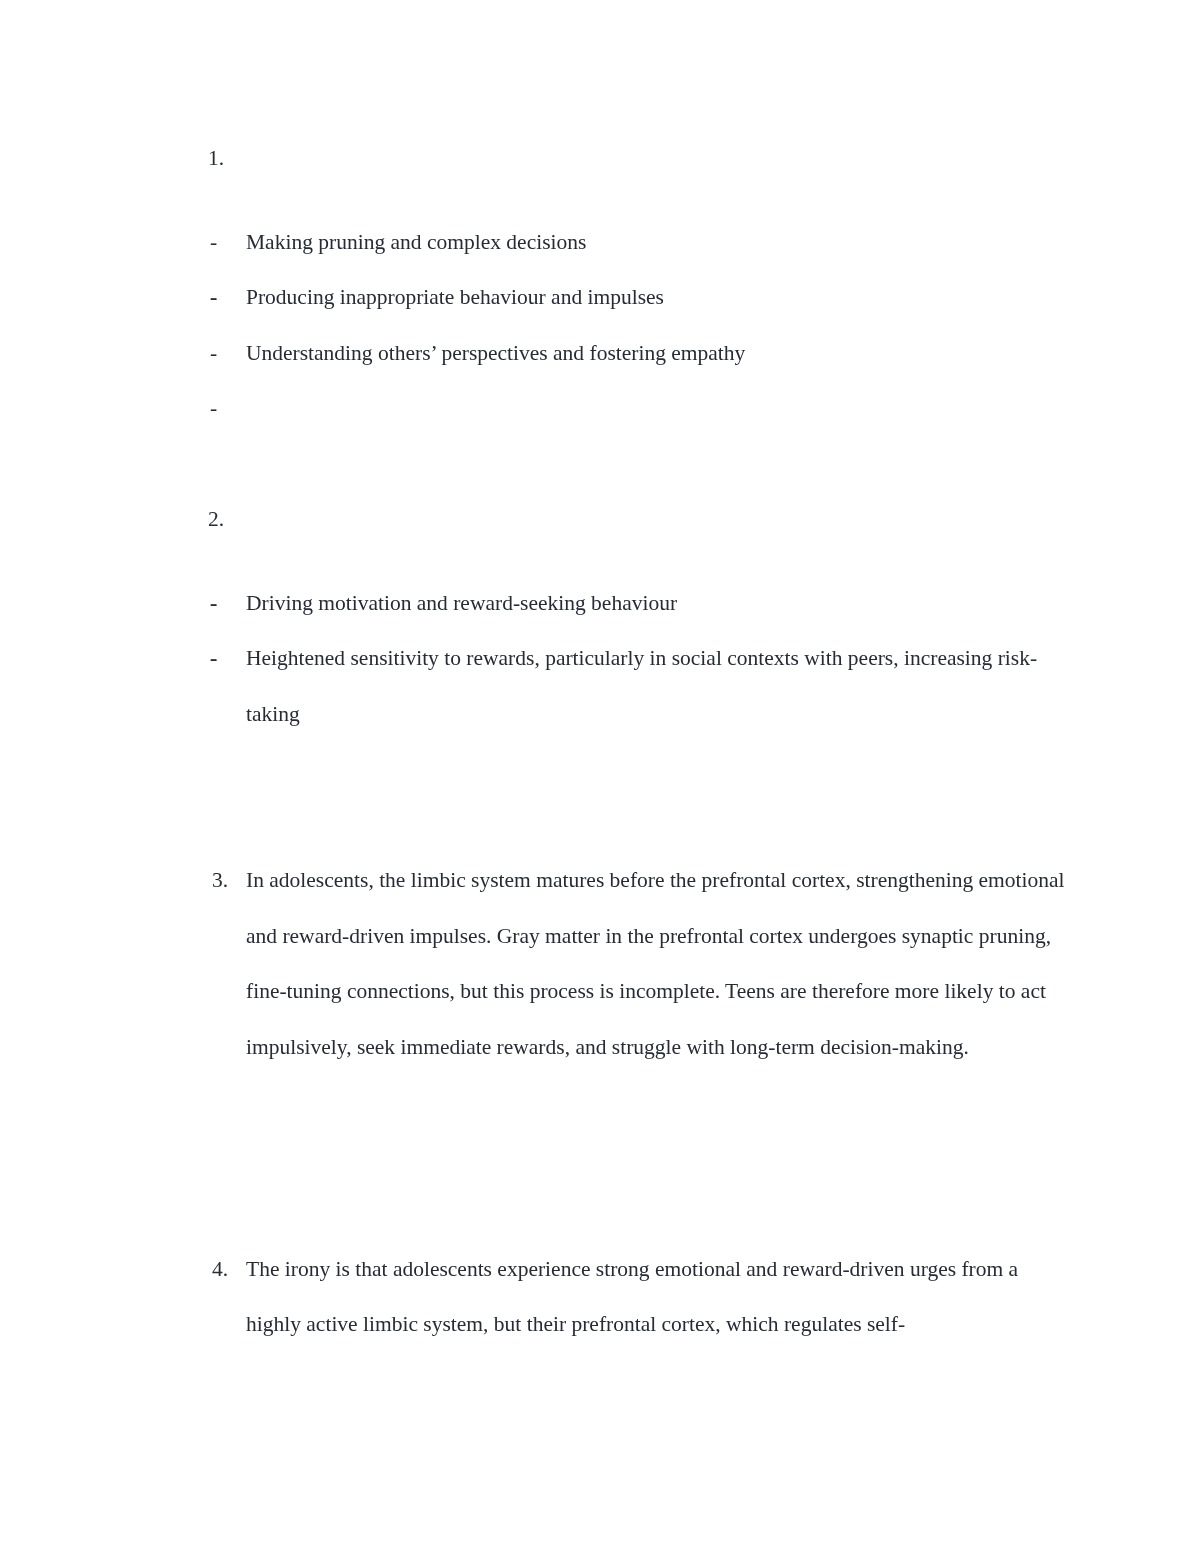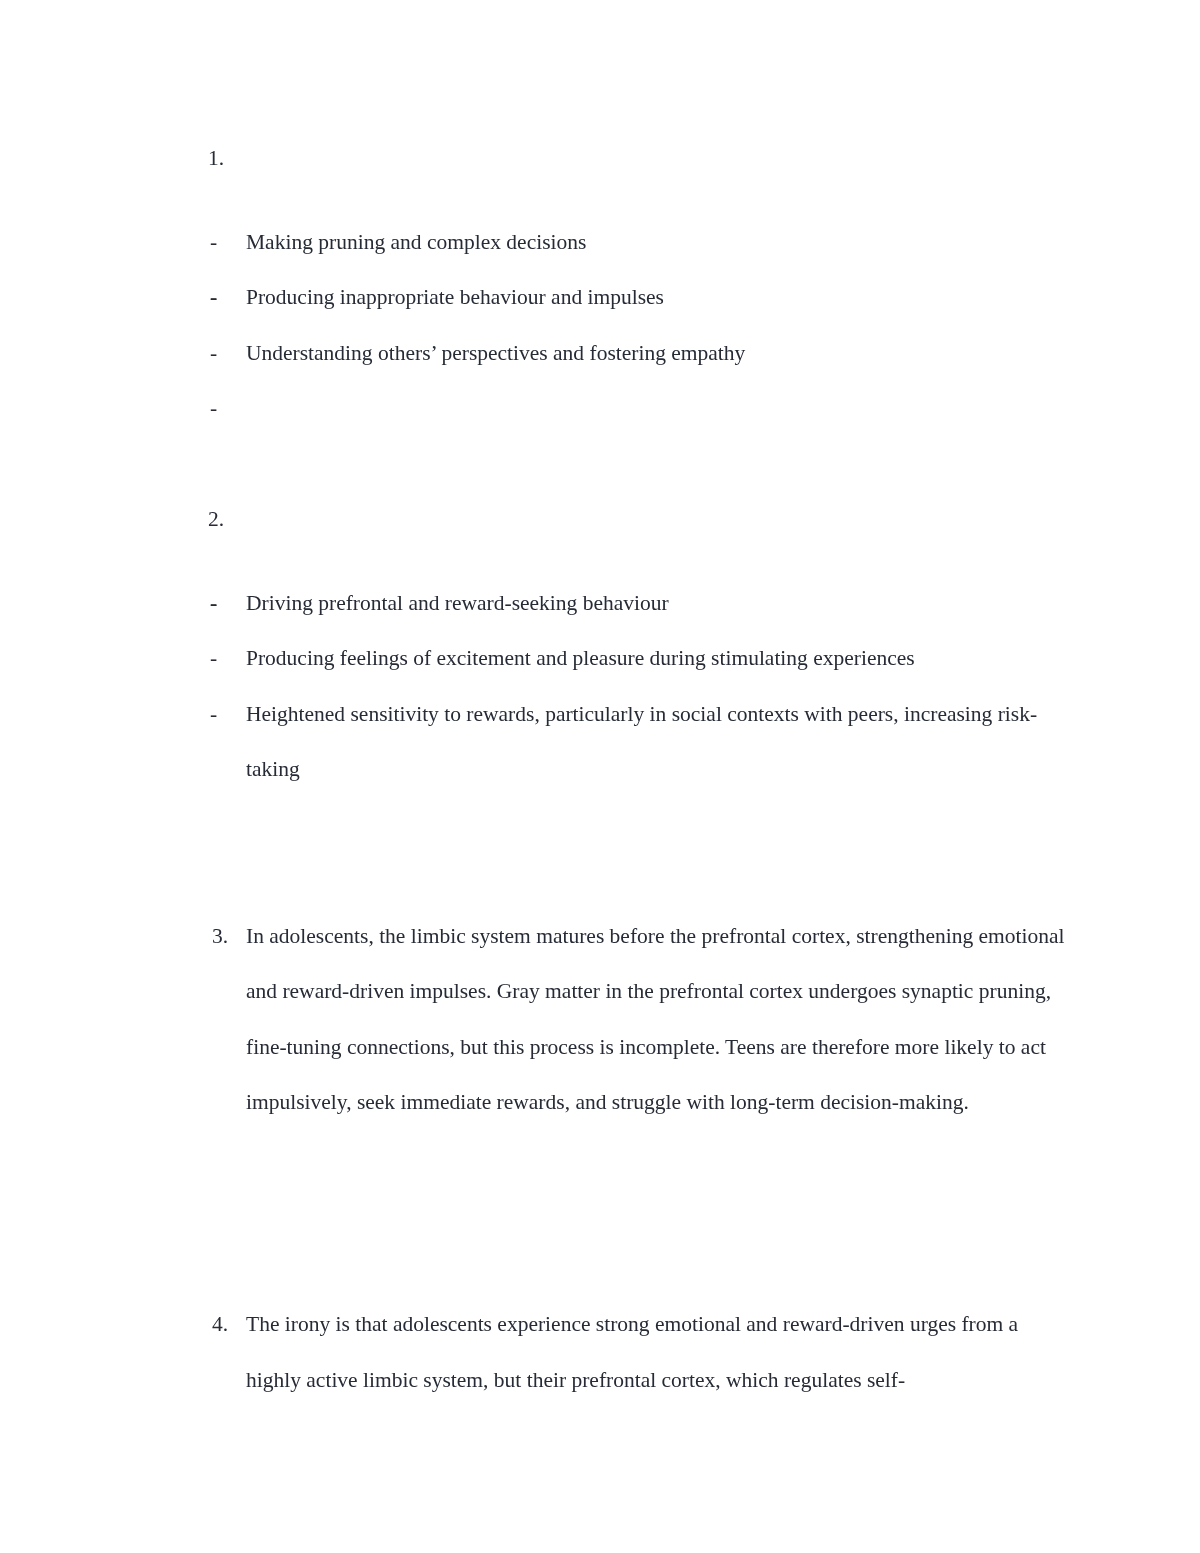--- a/index.html
+++ b/index.html
@@ -114,25 +114,24 @@
     <div class="section-num">2.</div>
 
     <div class="gap-half"></div>
 
     <ul class="dash-list">
       <li class="dash-item">
         <span class="dash-marker">-</span>
       </li>
       <li class="dash-item">
         <span class="dash-marker">-</span>
-        <span>Driving prefrontal and reward-seeking behaviour</span>
+        <span>Driving motivation and reward-seeking behaviour</span>
       </li>
       <li class="dash-item">
         <span class="dash-marker">-</span>
-        <span>Producing feelings of excitement and pleasure during stimulating experiences</span>
       </li>
       <li class="dash-item">
         <span class="dash-marker">-</span>
         <span>Heightened sensitivity to rewards, particularly in social contexts with peers, increasing risk-taking</span>
       </li>
     </ul>
 
     <div class="gap-2"></div>
 
     <div class="num-para">

